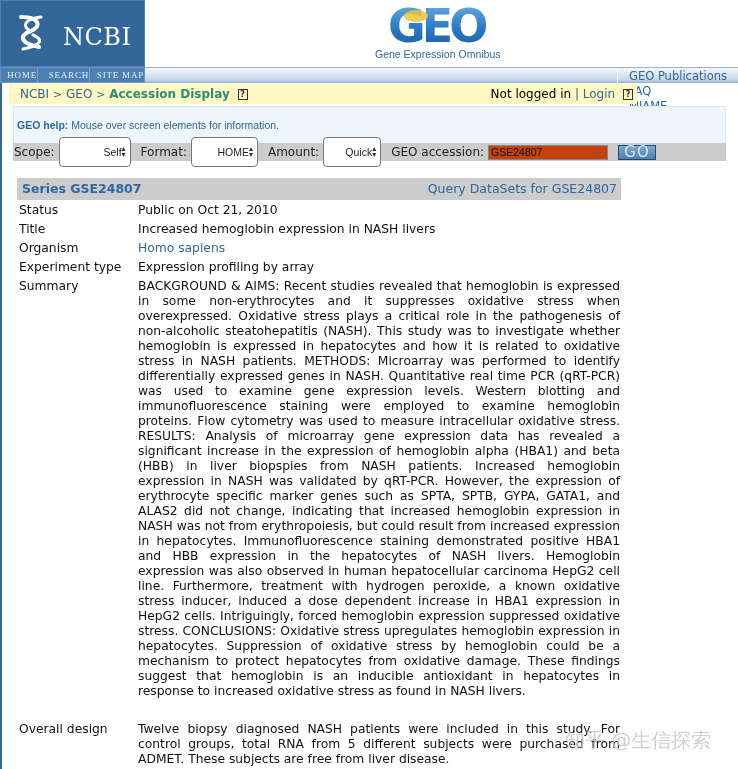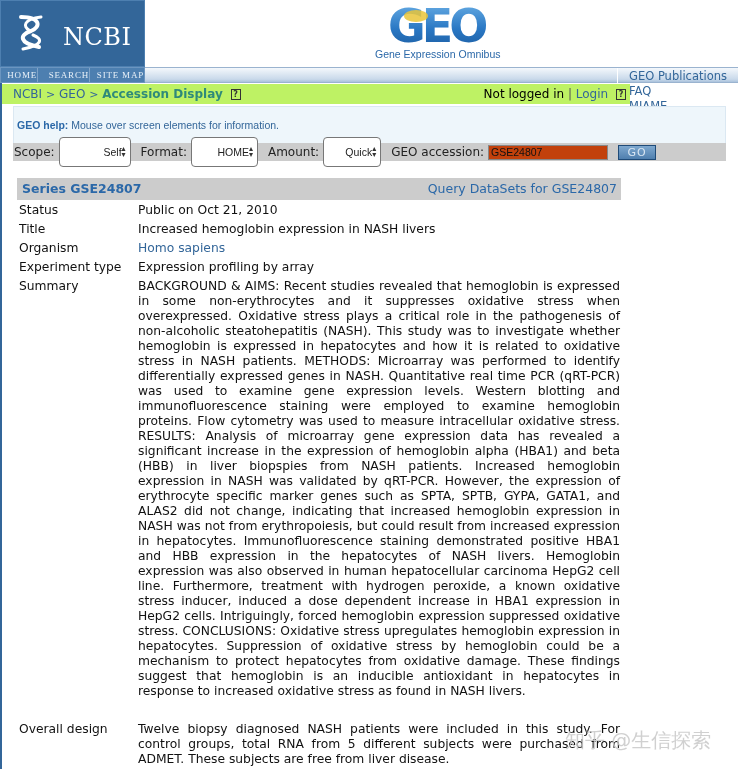--- a/index.html
+++ b/index.html
@@ -18,39 +18,39 @@
   .geo-logo .geo-tagline { position: absolute; left: 5px; top: 48px; font-family: "Liberation Sans", sans-serif; font-size: 10.5px; color: #2b68a8; white-space: nowrap; }
 
   .nav-left { position: absolute; left: 0; top: 67px; width: 145px; height: 16px; background: #4d7fb0; border: 1px solid #6b95c0; display: flex; }
   .nav-left a { font-family: Liberation Serif, serif; font-size: 9px; color: #e8f0f8; letter-spacing: 0.8px; padding: 2px 0 0 2px; text-align: right; border-right: 1px solid #7fa3c8; text-decoration: none; }
   .nav-left a:last-child { border-right: none; }
 
   .nav-bar { position: absolute; left: 145px; top: 67px; width: 593px; height: 16px; background: linear-gradient(#f4f8fc, #c9d9ea 80%, #aac2dc); border-top: 1px solid #9ab3cf; border-bottom: 1px solid #9ab3cf; }
   .nav-links { position: absolute; right: 0; top: 0; height: 16px; display: flex; flex-direction: column; }
   .nav-links a { font-family: "DejaVu Sans", sans-serif; font-size: 11.5px; color: #336699; padding: 1px 11px 0 11px; border-left: 1px solid #ffffff; text-decoration: none; line-height: 14px; }
 
-  .breadcrumb-row { position: absolute; left: 2px; top: 84px; width: 628px; height: 20px; background: #bef264; }
+  .breadcrumb-row { position: absolute; left: 9px; top: 84px; width: 628px; height: 20px; background: #fef9c3; }
   .breadcrumb { position: absolute; left: 11px; top: 3px; font-size: 12px; color: #336699; white-space: nowrap; }
   .breadcrumb .sep { font-size: 11px; color: #336699; }
   .breadcrumb .current { font-weight: bold; color: #2f8a7a; }
   .help-box { display: inline-block; width: 10px; height: 11px; border: 1px solid #333; font-size: 8px; line-height: 9px; text-align: center; color: #333; vertical-align: 1px; margin-left: 4px; font-weight: bold; }
 
   .login-area { position: absolute; right: 4px; top: 3px; font-size: 12px; white-space: nowrap; }
   .login-area .login-link { color: #336699; text-decoration: none; }
 
   .help-panel { position: absolute; left: 13px; top: 106px; width: 713px; height: 38px; background: #eef6fb; border: 1px solid #dbe8f2; }
   .help-panel .help-text { position: absolute; left: 3px; top: 12px; font-family: "Liberation Sans", sans-serif; font-size: 10.5px; color: #336699; white-space: nowrap; }
   .help-panel .help-text b { color: #2b68a8; }
 
   .form-bar { position: absolute; left: 13px; top: 143px; width: 713px; height: 18px; background: #cccccc; display: flex; align-items: center; font-size: 12px; white-space: nowrap; }
   .form-bar .lbl { color: #222; margin-right: 4px; }
   .sel { display: inline-flex; align-items: center; justify-content: flex-end; height: 30px; border: 1px solid #777; border-radius: 4px; background: #fff; font-family: "Liberation Sans", sans-serif; font-size: 10.5px; padding: 0 4px 0 6px; margin-right: 10px; color: #222; }
   .sel .arrows { font-size: 8px; line-height: 6px; color: #333; display: inline-block; text-align: center; }
   .acc-input { width: 120px; height: 15px; border: 1px solid #888; background: #c2410c; font-family: "Liberation Sans", sans-serif; font-size: 10.5px; padding: 0 2px; color: #111; margin-right: 10px; }
-  .go-btn { width: 38px; height: 15px; background: linear-gradient(#7ea8cf, #4f7fae); border: 1px solid #1f4b78; color: #d9e6f2; font-size: 11px; letter-spacing: 1px; text-align: center; line-height: 13px; cursor: pointer; }
+  .go-btn { width: 38px; height: 15px; background: linear-gradient(#7ea8cf, #4f7fae); border: 1px solid #1f4b78; color: #d9e6f2; font-size: 15px; letter-spacing: 1px; text-align: center; line-height: 13px; cursor: pointer; }
 
   .series-header { position: absolute; left: 17px; top: 178px; width: 604px; height: 22px; background: #cccccc; }
   .series-title { position: absolute; left: 5px; top: 3px; font-size: 12.5px; font-weight: bold; color: #2b68a8; }
   .query-link { position: absolute; right: 4px; top: 3px; font-size: 12.5px; color: #2b68a8; text-decoration: none; }
 
   .field-row { position: absolute; left: 19px; width: 600px; font-size: 12.3px; line-height: 15px; }
   .field-label { position: absolute; left: 0; top: 0; color: #111; white-space: nowrap; }
   .field-value { position: absolute; left: 119px; top: 0; color: #111; width: 482px; }
   .field-value.link { color: #336699; }
   .field-value.justify { text-align: justify; text-align-last: left; }

